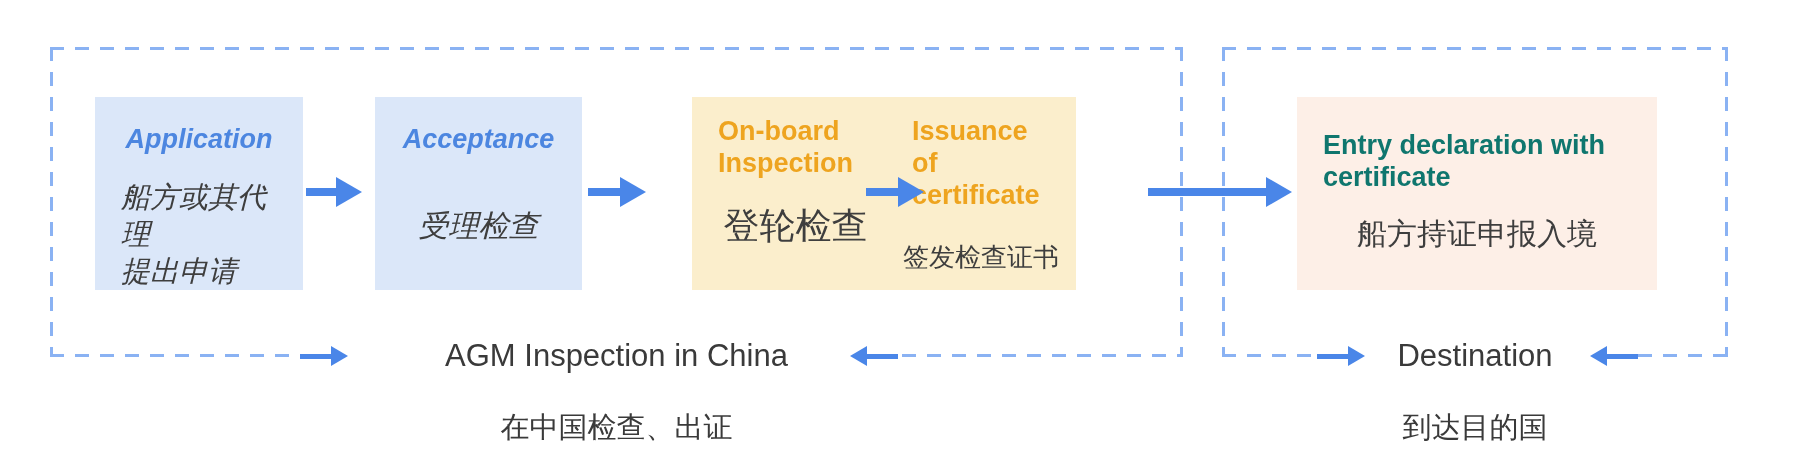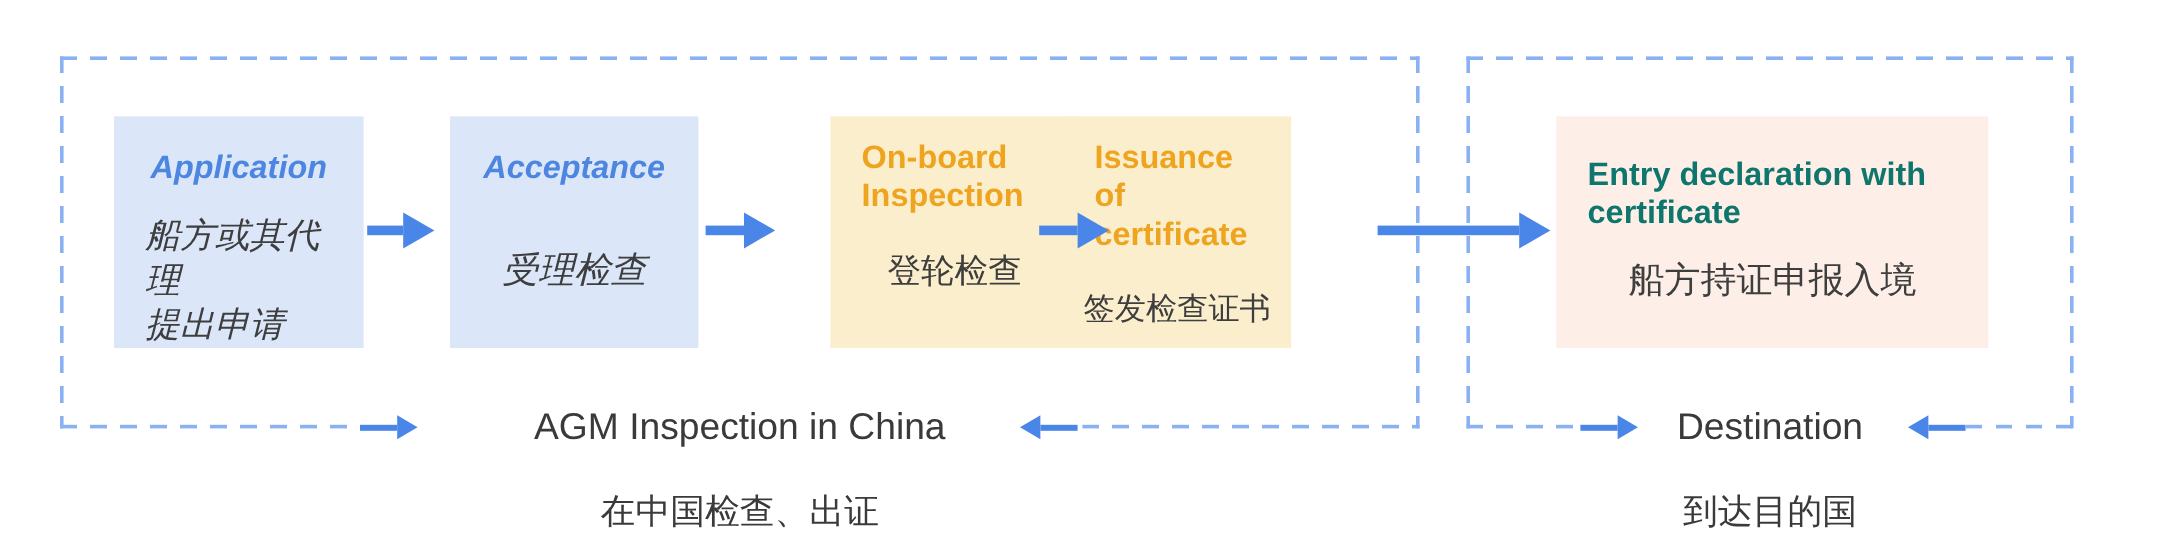--- a/index.html
+++ b/index.html
@@ -154,21 +154,21 @@
     <div class="box-subtitle align-center mt-sub-2" style="font-size:30px;">
       <span class="line">受理检查</span>
     </div>
   </div>
 
   <div class="flow-box theme-yellow pt-sm" style="left:653px; width:207px;margin-left:39px;">
     <div class="box-title align-left">
       <span class="line">On-board</span>
       <span class="line">Inspection</span>
     </div>
-    <div class="box-subtitle align-center mt-sub-3" style="font-size:28px;">
+    <div class="box-subtitle align-center mt-sub-3" style="font-size:36px;">
       <span class="line">登轮检查</span>
     </div>
   </div>
 
   <div class="flow-box theme-yellow pt-sm" style="left:886px; width:190px;">
     <div class="box-title align-left">
       <span class="line">Issuance of</span>
       <span class="line">certificate</span>
     </div>
     <div class="box-subtitle align-center mt-sub-3" style="font-size:26px;">

